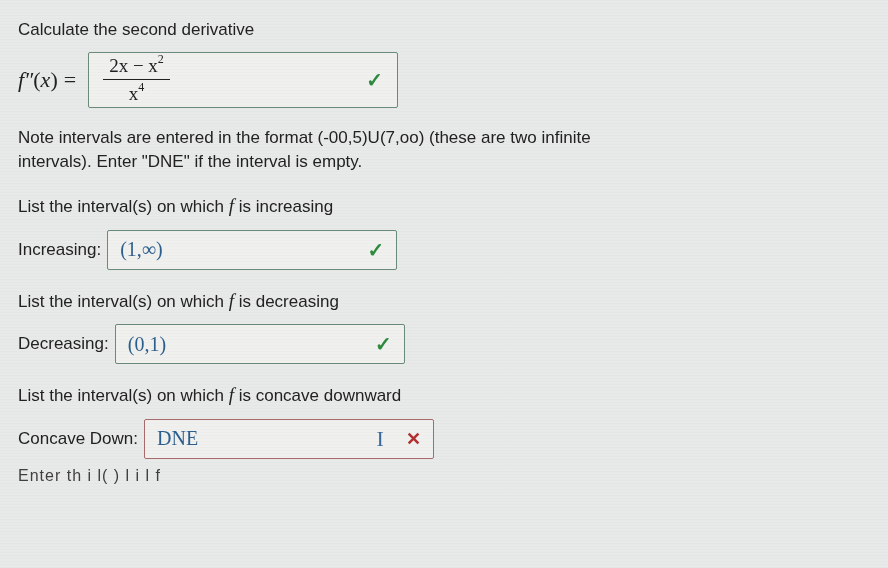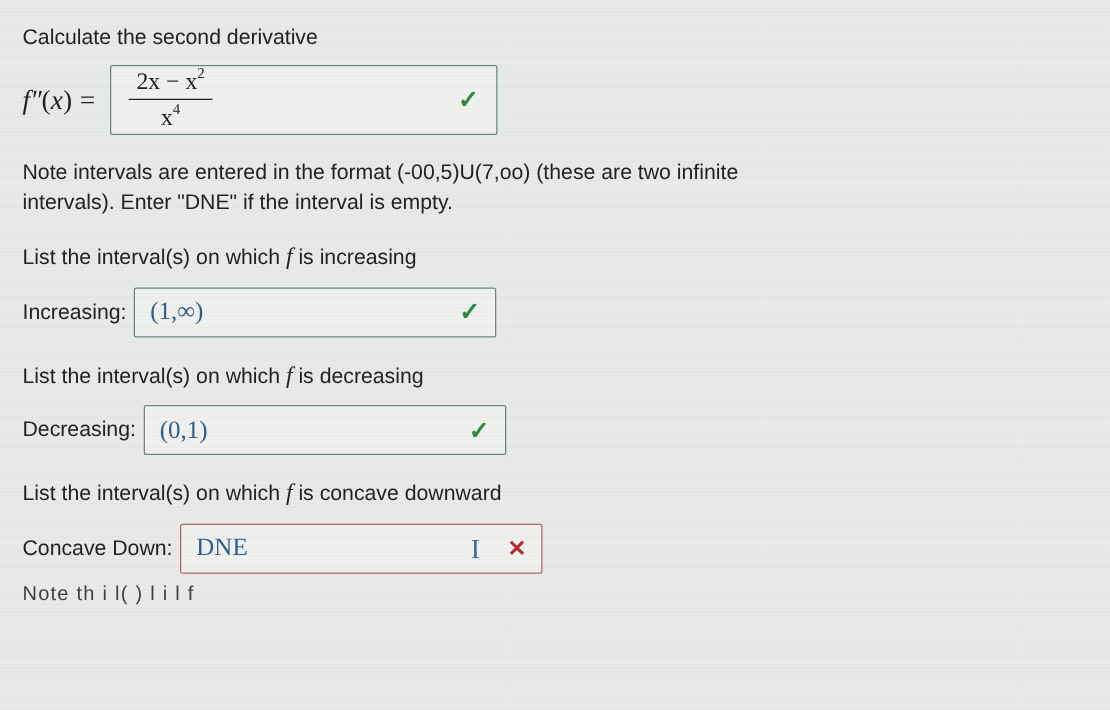--- a/index.html
+++ b/index.html
@@ -108,13 +108,13 @@
   <span class="label-inline">Concave Down:</span>
   <div class="answer-box short wrong">
     <span class="textval">DNE</span>
     <span style="display:flex;align-items:center;">
       <span style="font-family:serif;color:#3a6a9a;font-size:22px;margin-right:12px;">I</span>
       <span class="x-icon">✕</span>
     </span>
   </div>
 </div>
 
-<div class="cutoff">Note th    i    l(  )        l i l   f</div>
+<div class="cutoff">Enter th    i    l(  )        l i l   f</div>
 
 </body></html>

